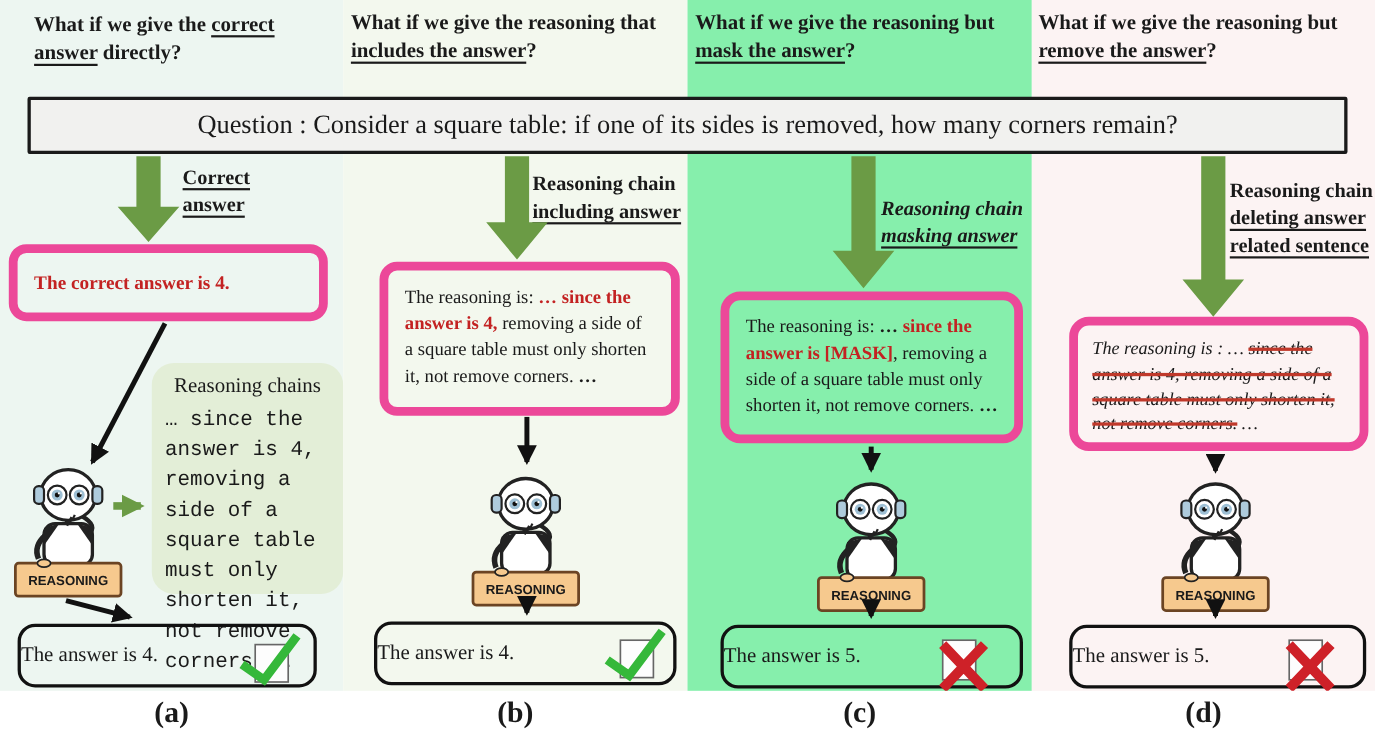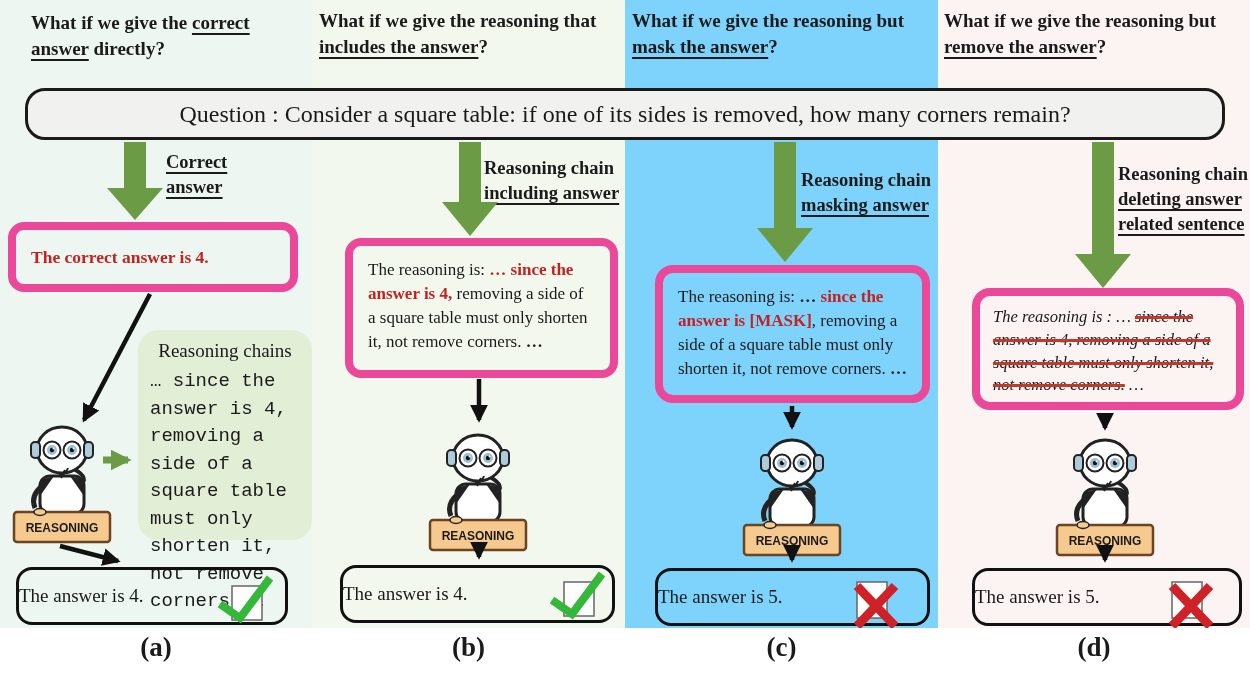--- a/index.html
+++ b/index.html
@@ -1,43 +1,43 @@
 <!DOCTYPE html>
 <html><head>
 <meta charset="utf-8">
 <style>
   html,body{margin:0;padding:0;background:#fff;}
   #canvas{position:relative;width:1250px;height:674px;background:#fff;overflow:hidden;
           font-family:"Liberation Serif", serif;color:#1a1a1a;}
   .col{position:absolute;top:0;height:628px;}
   #panel-a{left:0;width:312px;background:#edf6f1;}
   #panel-b{left:312px;width:313px;background:#f3f8ee;}
-  #panel-c{left:625px;width:313px;background:#7dd3fc;}
+  #panel-c{left:625px;width:313px;background:#86efac;}
   #panel-d{left:938px;width:312px;background:#fcf3f3;}
 
   .hdr{position:absolute;text-align:left;font-weight:bold;font-size:19px;line-height:1.35;}
   #panel-a .hdr{left:31px;top:10px;width:250px;}
   #panel-b .hdr{left:7px;top:8px;width:300px;}
   #panel-c .hdr{left:7px;top:8px;width:300px;}
   #panel-d .hdr{left:6px;top:8px;width:300px;}
 
   .seg-p{}
   .seg-u{text-decoration:underline;text-decoration-thickness:1.5px;text-underline-offset:4px;}
   .seg-b{font-weight:bold;}
   .seg-rb{color:#c32222;font-weight:bold;}
   .seg-st{text-decoration:line-through;text-decoration-color:#c0392b;text-decoration-thickness:2.5px;}
 
   #qbox{position:absolute;left:25px;top:88px;width:1200px;height:52px;box-sizing:border-box;
-        background:#f1f1ef;border:3px solid #1a1a1a;border-radius:20px;
+        background:#f1f1ef;border:3px solid #1a1a1a;border-radius:2px;
         display:flex;align-items:center;justify-content:center;font-size:24px;}
 
   .arrow-label{position:absolute;font-weight:bold;font-size:18.5px;line-height:1.35;}
   #panel-a .arrow-label{left:166px;top:150px;width:100px;}
   #panel-b .arrow-label{left:172px;top:156px;width:142px;}
-  #panel-c .arrow-label{left:176px;top:168px;width:140px;}
+  #panel-c .arrow-label{left:176px;top:178px;width:140px;font-style:italic;}
   #panel-d .arrow-label{left:180px;top:162px;width:132px;}
 
   .content-box{position:absolute;box-sizing:border-box;border:8px solid #ec4899;border-radius:18px;
                font-size:17px;line-height:1.42;padding:12px 15px;background:transparent;}
   #panel-a .content-box{left:8px;top:222px;width:290px;height:70px;display:flex;align-items:center;
                         font-size:17.5px;border-radius:16px;}
   #panel-b .content-box{left:33px;top:238px;width:273px;height:140px;border-radius:16px;}
   #panel-c .content-box{left:30px;top:265px;width:275px;height:138px;}
   #panel-d .content-box{left:34px;top:288px;width:272px;height:122px;font-size:16.5px;line-height:1.38;padding:10px 13px;font-style:italic;}
 

